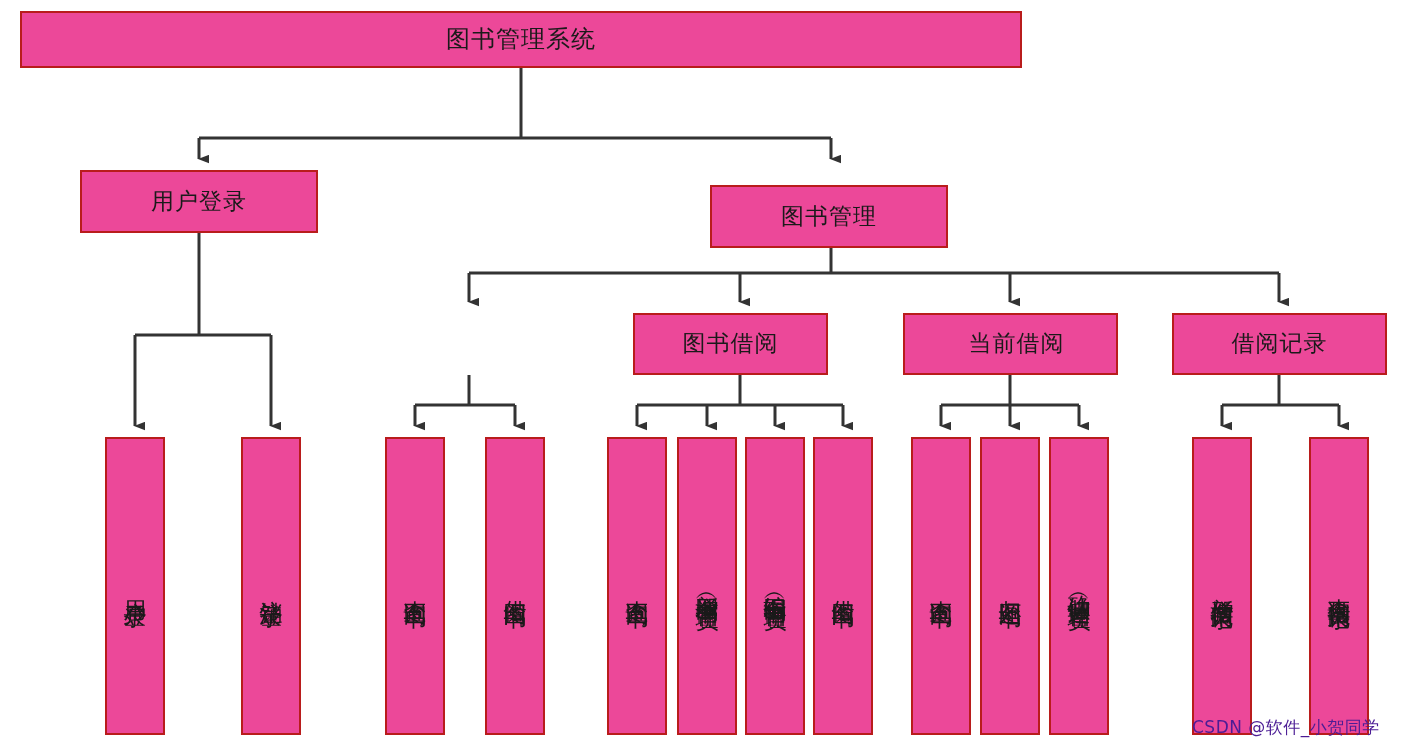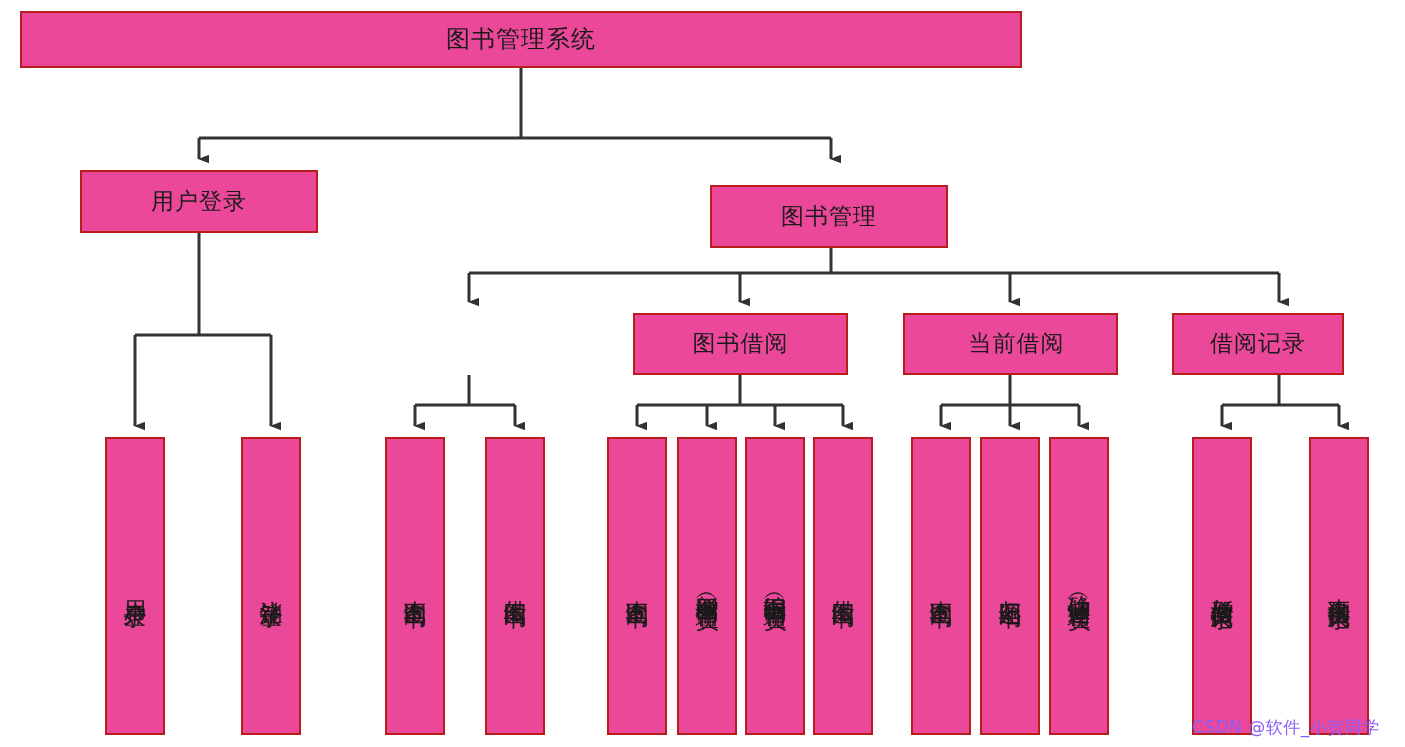--- a/index.html
+++ b/index.html
@@ -56,21 +56,21 @@
   }
   .node.vert .nodelabel {
     writing-mode: vertical-rl;
     text-orientation: upright;
     display: block;
     max-height: 100%;
   }
   .watermark {
     position: absolute;
     font-size: 17px;
-    color: #8b5cf6;
+    color: #4c1d95;
     white-space: nowrap;
     letter-spacing: 0.5px;
   }
 </style>
 </head>
 <body>
 
 <div id="diagram-root">
 
   <svg id="edge-layer" width="1405" height="747" viewBox="0 0 1405 747">
@@ -129,29 +129,29 @@
 
   <div class="node horiz" style="left:80px; top:170px; width:238px; height:63px;">
     <span class="nodelabel">用户登录</span>
   </div>
 
   <div class="node horiz" style="left:710px; top:170px; width:238px; height:63px;margin-top:15px;">
     <span class="nodelabel">图书管理</span>
   </div>
 
 
-  <div class="node horiz" style="left:633px; top:313px; width:215px; height:62px;align-items:center;">
+  <div class="node horiz" style="left:633px; top:313px; width:195px; height:62px;align-items:center;">
     <span class="nodelabel">图书借阅</span>
   </div>
 
   <div class="node horiz" style="left:903px; top:313px; width:215px; height:62px;padding-left:12px;">
     <span class="nodelabel">当前借阅</span>
   </div>
 
-  <div class="node horiz" style="left:1172px; top:313px; width:172px; height:62px;align-items:center;">
+  <div class="node horiz" style="left:1172px; top:313px; width:215px; height:62px;align-items:center;">
     <span class="nodelabel">借阅记录</span>
   </div>
 
   <div class="node vert" style="left:105px; top:437px; width:60px; height:298px;">
     <span class="nodelabel">用户登录</span>
   </div>
 
   <div class="node vert" style="left:241px; top:437px; width:60px; height:298px;">
     <span class="nodelabel">注销登录</span>
   </div>

